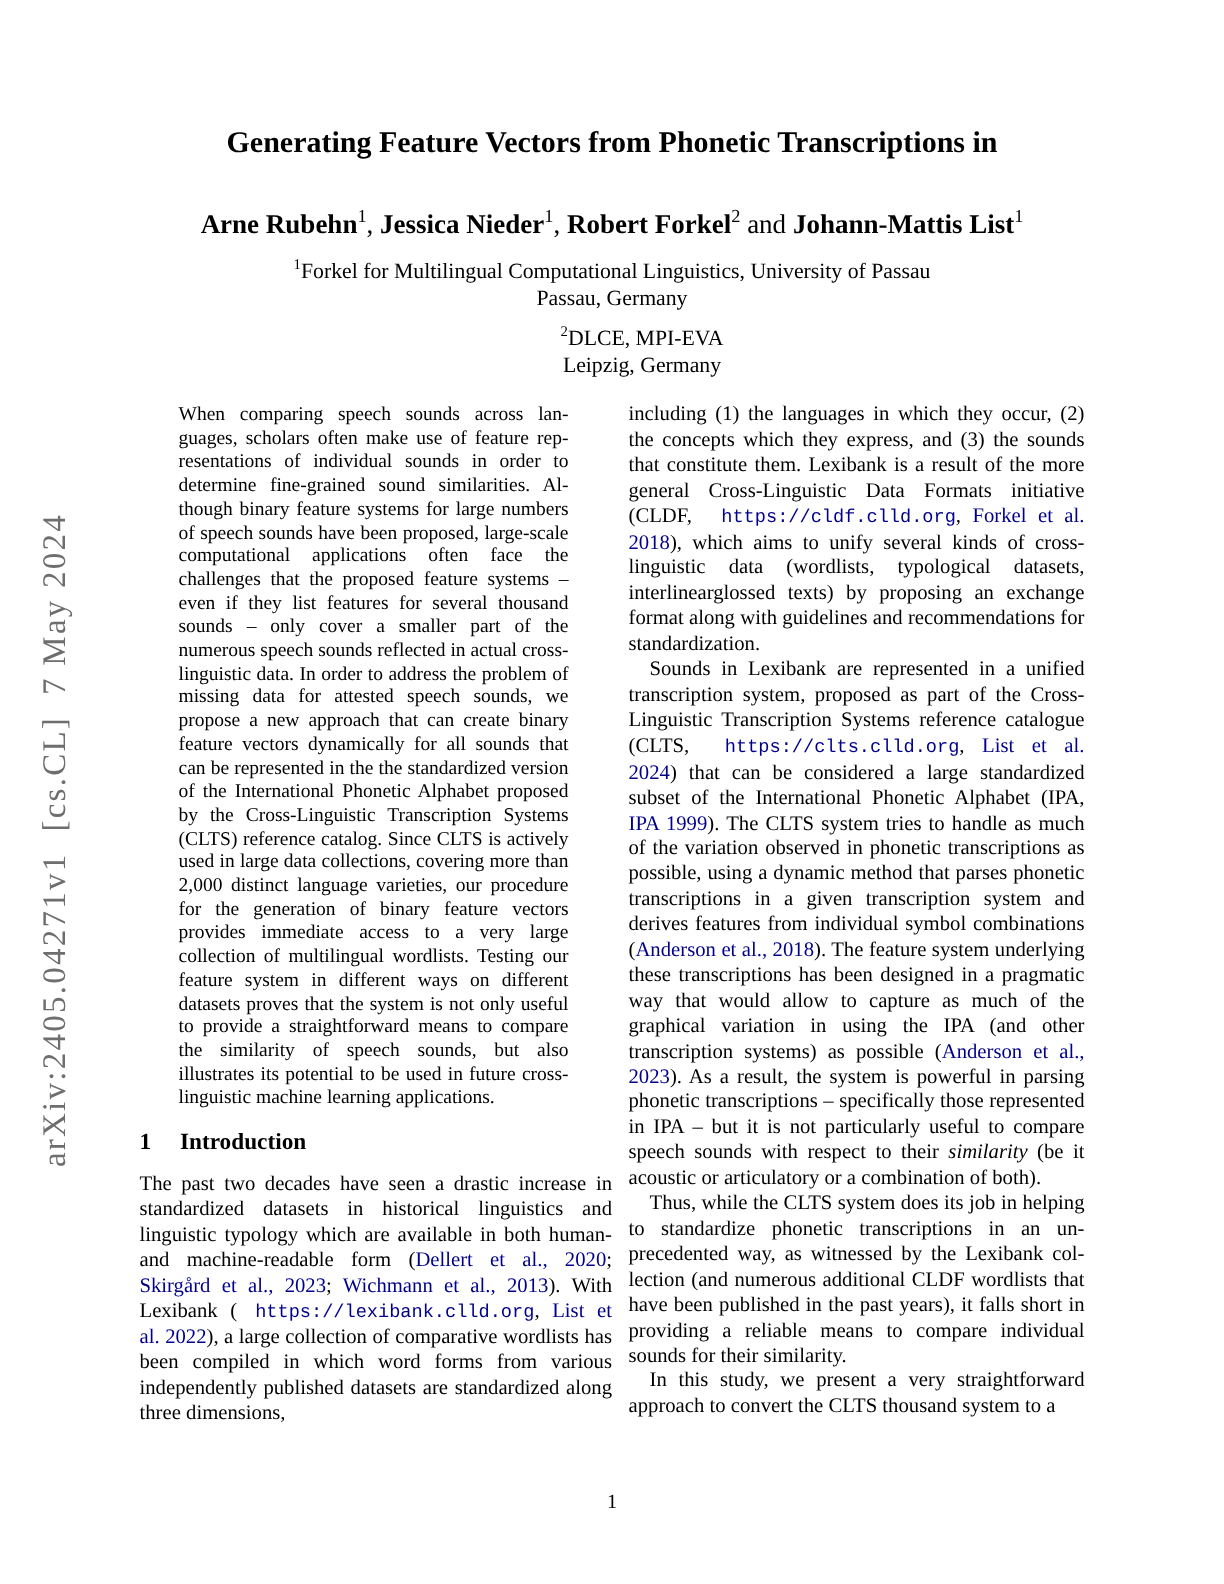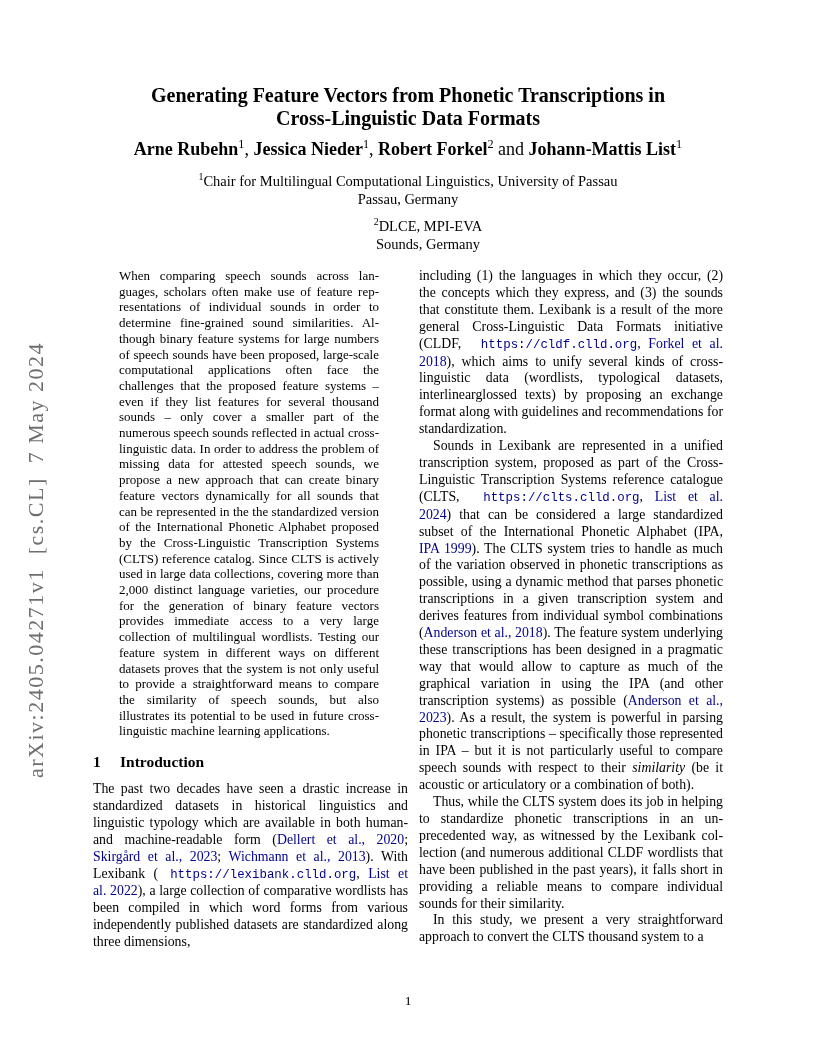--- a/index.html
+++ b/index.html
@@ -118,33 +118,32 @@
     font-size: 13.5px;
   }
 </style>
 </head>
 <body>
 
 <div class="watermark">arXiv:2405.04271v1  [cs.CL]  7 May 2024</div>
 
 <div class="title">
   <div>Generating Feature Vectors from Phonetic Transcriptions in</div>
-  <div>Cross-Linguistic Data Formats</div>
 </div>
 
 <div class="authors"><span class="seg-b">Arne Rubehn</span><sup class="seg-sup">1</sup><span class="seg-plain">, </span><span class="seg-b">Jessica Nieder</span><sup class="seg-sup">1</sup><span class="seg-plain">, </span><span class="seg-b">Robert Forkel</span><sup class="seg-sup">2</sup><span class="seg-plain"> and </span><span class="seg-b">Johann-Mattis List</span><sup class="seg-sup">1</sup></div>
 
 <div class="affil" id="affil1">
-  <div><sup class="seg-sup">1</sup><span class="seg-plain">Chair for Multilingual Computational Linguistics, University of Passau</span></div>
+  <div><sup class="seg-sup">1</sup><span class="seg-plain">Forkel for Multilingual Computational Linguistics, University of Passau</span></div>
   <div>Passau, Germany</div>
 </div>
 
 <div class="affil" id="affil2">
   <div><sup class="seg-sup">2</sup><span class="seg-plain">DLCE, MPI-EVA</span></div>
-  <div>Sounds, Germany</div>
+  <div>Leipzig, Germany</div>
 </div>
 
 <div class="col col-left">
   <div class="abstract-body">
       <div class="para"><span class="seg-plain">When comparing speech sounds across lan­guages, scholars often make use of feature rep­resentations of individual sounds in order to determine fine-grained sound similarities. Al­though binary feature systems for large num­bers of speech sounds have been proposed, large-scale computational applications often face the challenges that the proposed feature systems – even if they list features for several thousand sounds – only cover a smaller part of the numerous speech sounds reflected in ac­tual cross-linguistic data. In order to address the problem of missing data for attested speech sounds, we propose a new approach that can create binary feature vectors dynamically for all sounds that can be represented in the the stan­dardized version of the International Phonetic Alphabet proposed by the Cross-Linguistic Transcription Systems (CLTS) reference cat­alog. Since CLTS is actively used in large data collections, covering more than 2,000 distinct language varieties, our procedure for the gener­ation of binary feature vectors provides imme­diate access to a very large collection of mul­tilingual wordlists. Testing our feature system in different ways on different datasets proves that the system is not only useful to provide a straightforward means to compare the simi­larity of speech sounds, but also illustrates its potential to be used in future cross-linguistic machine learning applications.</span></div>
     </div>
   <div class="section-heading">
     <span class="num">1</span><span>Introduction</span>
   </div>
   <div>

